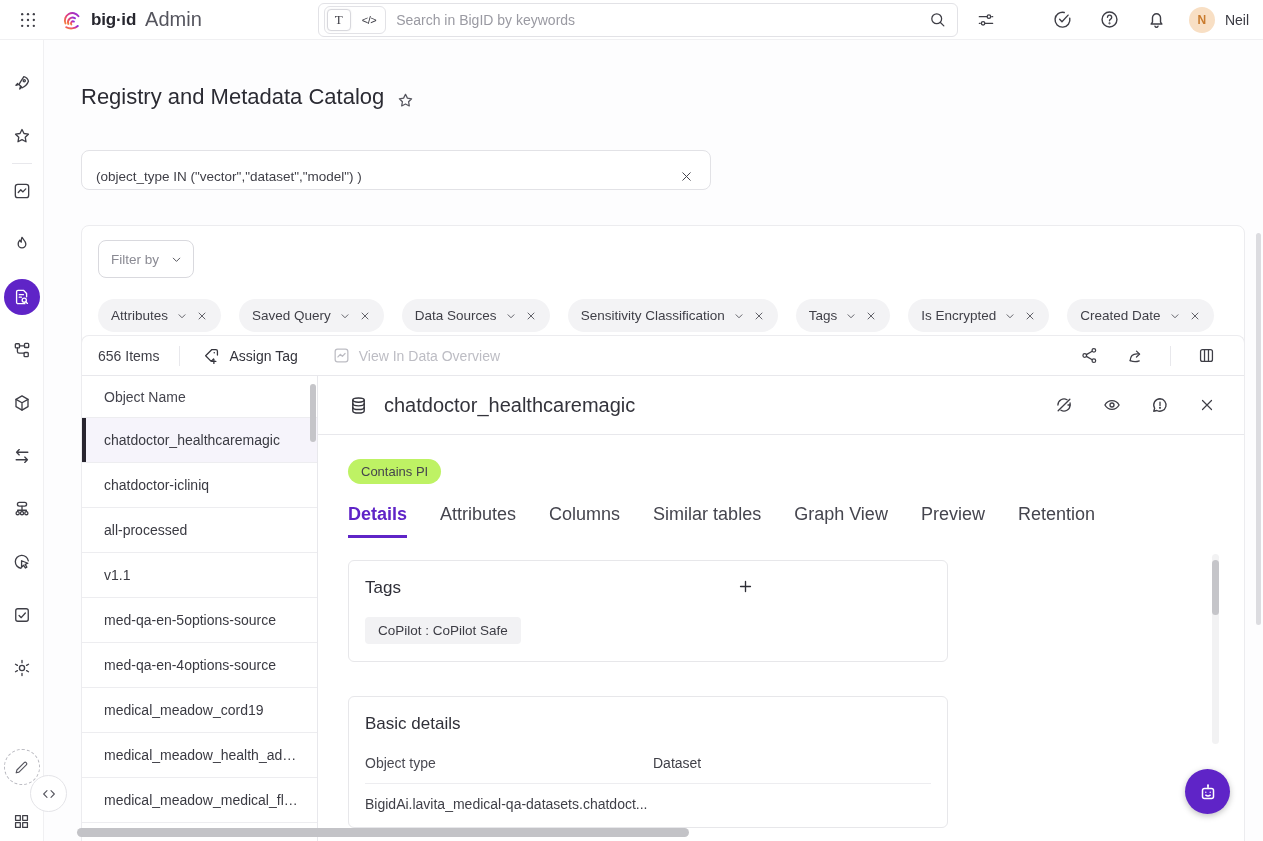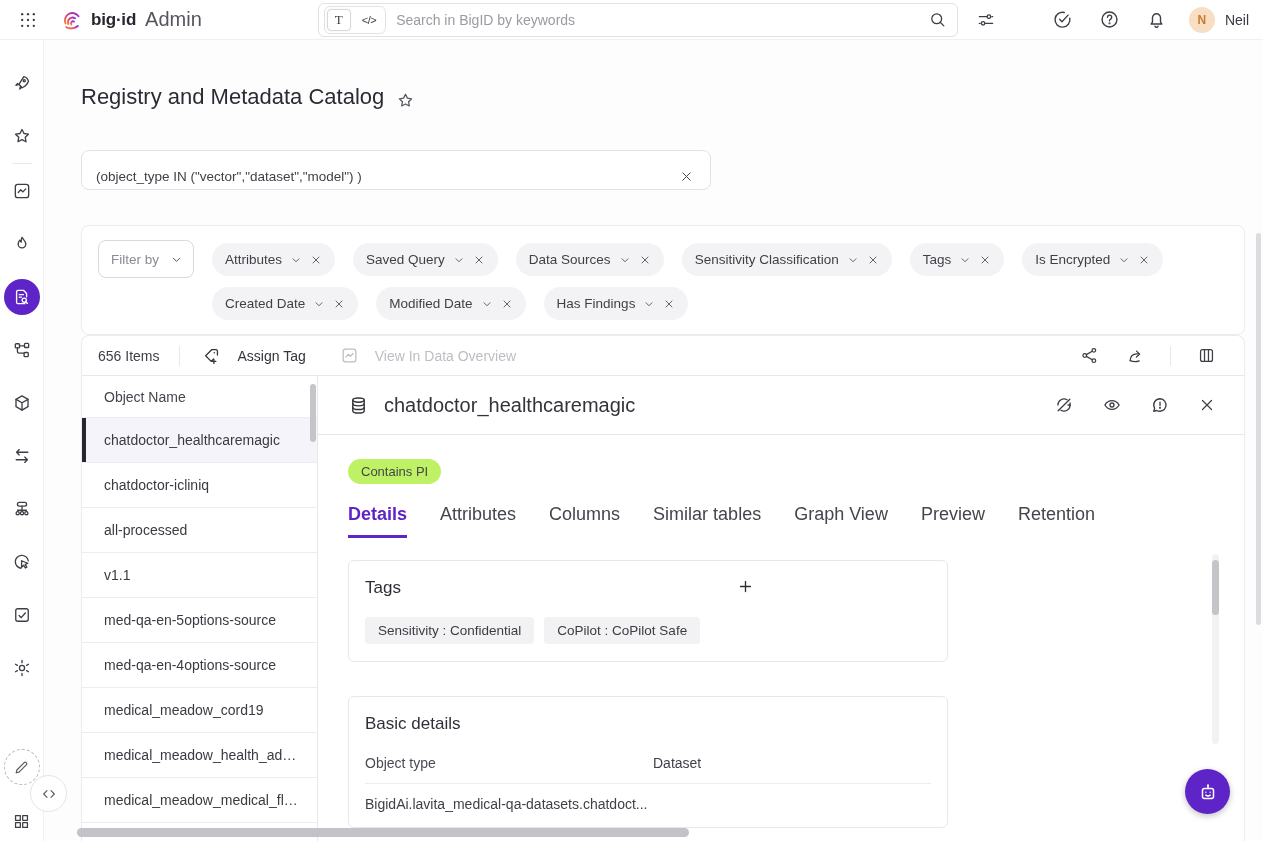--- a/index.html
+++ b/index.html
@@ -47,32 +47,32 @@
 
   
   .main{position:absolute;left:44px;top:40px;right:0;bottom:0;background:#FDFDFE;overflow:hidden;}
   .page-title-row{position:absolute;left:37px;top:44px;display:flex;align-items:flex-end;gap:12px;}
   .page-title{font-size:22px;font-weight:500;color:#2B2B33;}
   .fav{color:#55555E;background:none;border:none;cursor:pointer;}
   .querybox{position:absolute;left:37px;top:110px;width:630px;height:40px;border:1px solid #E2E2E6;border-radius:8px;background:#fff;display:flex;align-items:center;padding:12px 12px 0 14px;}
   .querybox input{flex:1;border:none;outline:none;font-size:13.5px;color:#3F3F47;background:transparent;}
   .xbtn{background:none;border:none;color:#45454E;cursor:pointer;padding:4px;display:flex;}
 
-  .filtercard{position:absolute;left:37px;top:185px;width:1164px;min-height:105px;background:#fff;border:1px solid #ECECEF;border-radius:8px;padding:14px 16px;display:flex;align-items:flex-start;gap:18px;}
+  .filtercard{position:absolute;left:37px;top:185px;width:1164px;min-height:105px;background:#fff;border:1px solid #ECECEF;border-radius:8px;padding:14px 16px;display:flex;align-items:flex-start;gap:18px;flex-direction:column;}
   .filterby{width:96px;height:38px;border:1px solid #D9D9DE;border-radius:8px;background:#fff;display:flex;align-items:center;justify-content:space-between;padding:0 10px 0 12px;font-size:13.5px;color:#8A8A93;cursor:pointer;flex:none;}
   .filterby .chev{color:#3E3E46;}
   .chips{flex:1;display:flex;flex-wrap:wrap;gap:11px 18px;padding-top:3px;}
   .chip{height:33px;background:var(--chipbg);border-radius:17px;display:flex;align-items:center;gap:8px;padding:0 13px;font-size:13.5px;color:#3F3F47;cursor:pointer;flex:none;}
   .chip .chev,.chip .chx{color:#3E3E46;cursor:pointer;display:flex;}
 
   .contentcard{position:absolute;left:37px;top:295px;width:1164px;height:646px;background:#fff;border:1px solid #ECECEF;border-radius:8px 8px 0 0;border-bottom:none;display:flex;flex-direction:column;}
   .toolbar{height:40px;border-bottom:1px solid var(--border);display:flex;align-items:center;padding:0 26px 0 12px;flex:none;}
   .items-count{font-size:14px;color:#3F3F47;padding:0 4px;}
   .tb-div{width:1px;height:20px;background:var(--border);margin:0 16px;}
-  .tb-btn{display:flex;align-items:center;gap:16px;background:none;border:none;font-size:14px;color:#34343C;cursor:pointer;padding:4px 6px;}
+  .tb-btn{display:flex;align-items:center;gap:8px;background:none;border:none;font-size:14px;color:#34343C;cursor:pointer;padding:4px 6px;}
   .tb-btn.disabled{color:var(--disabled);margin-left:22px;}
   .tb-right{margin-left:auto;display:flex;align-items:center;gap:22px;}
   .tb-ic{background:none;border:none;color:#3E3E46;cursor:pointer;padding:2px;display:flex;}
 
   .split{flex:1;display:flex;min-height:0;}
   .listpanel{width:236px;flex:none;border-right:1px solid var(--border);position:relative;overflow:hidden;}
   .listhead{height:42px;display:flex;align-items:center;padding-left:22px;font-size:14px;color:#45454E;border-bottom:1px solid var(--border2);}
   .row{height:45px;display:flex;align-items:center;padding:0 14px 0 22px;font-size:14px;color:#3A3A42;border-bottom:1px solid var(--border2);cursor:pointer;position:relative;white-space:nowrap;}
   .row span{overflow:hidden;text-overflow:ellipsis;}
   .row.selected{background:#F6F4FB;}
@@ -601,21 +601,20 @@
 
             <button class="tab">Preview</button>
 
             <button class="tab">Retention</button>
           </div>
 
         <div class="card tagscard">
           <div class="card-title">Tags</div>
           <div class="tagrow">
 
-              <span class="tagchip">Sensitivity : Confidential</span>
 
               <span class="tagchip">CoPilot : CoPilot Safe</span>
             </div>
         </div>
         <button class="addtag" style="position:absolute;left:413px;top:200px;">
           <svg class="ic" width="17" height="17" viewBox="0 0 24 24" style="stroke-width:1.9;">
               <path d="M12 5v14M5 12h14"></path>
             </svg>
         </button>
 

